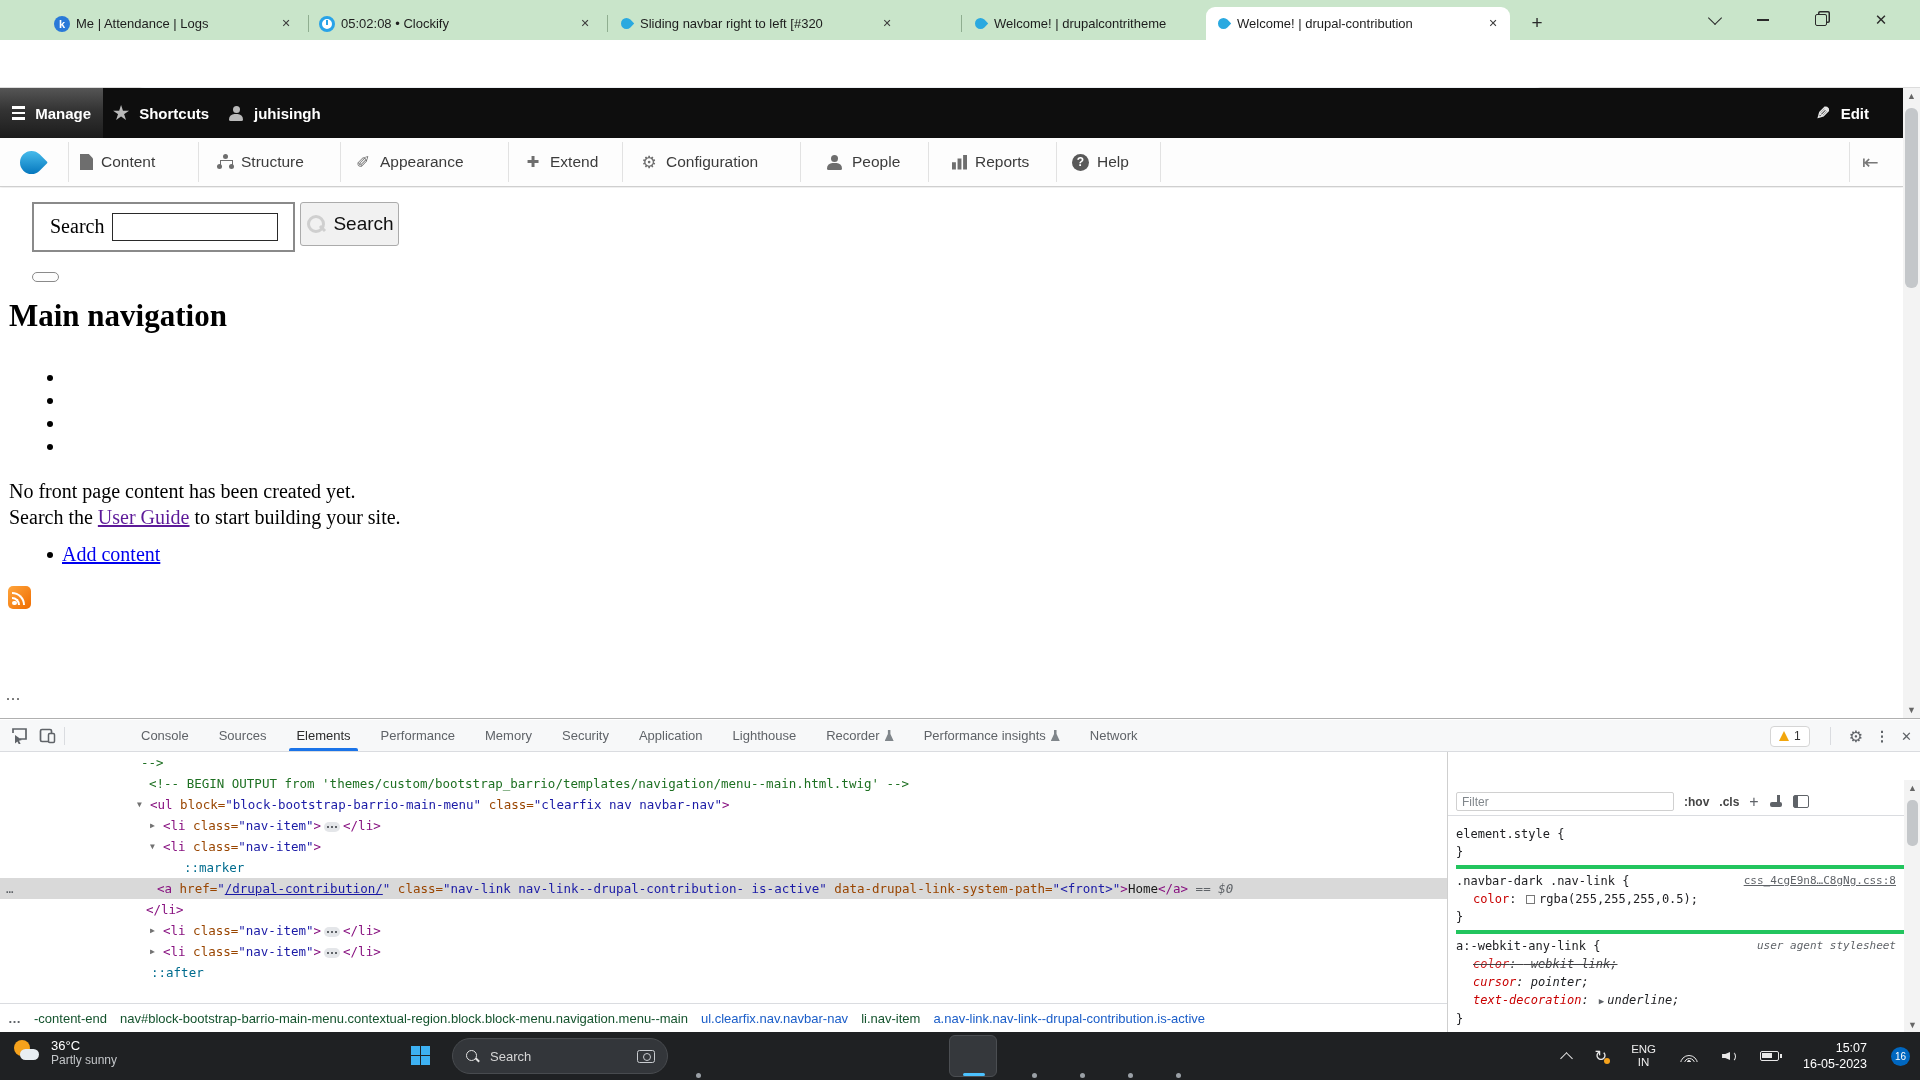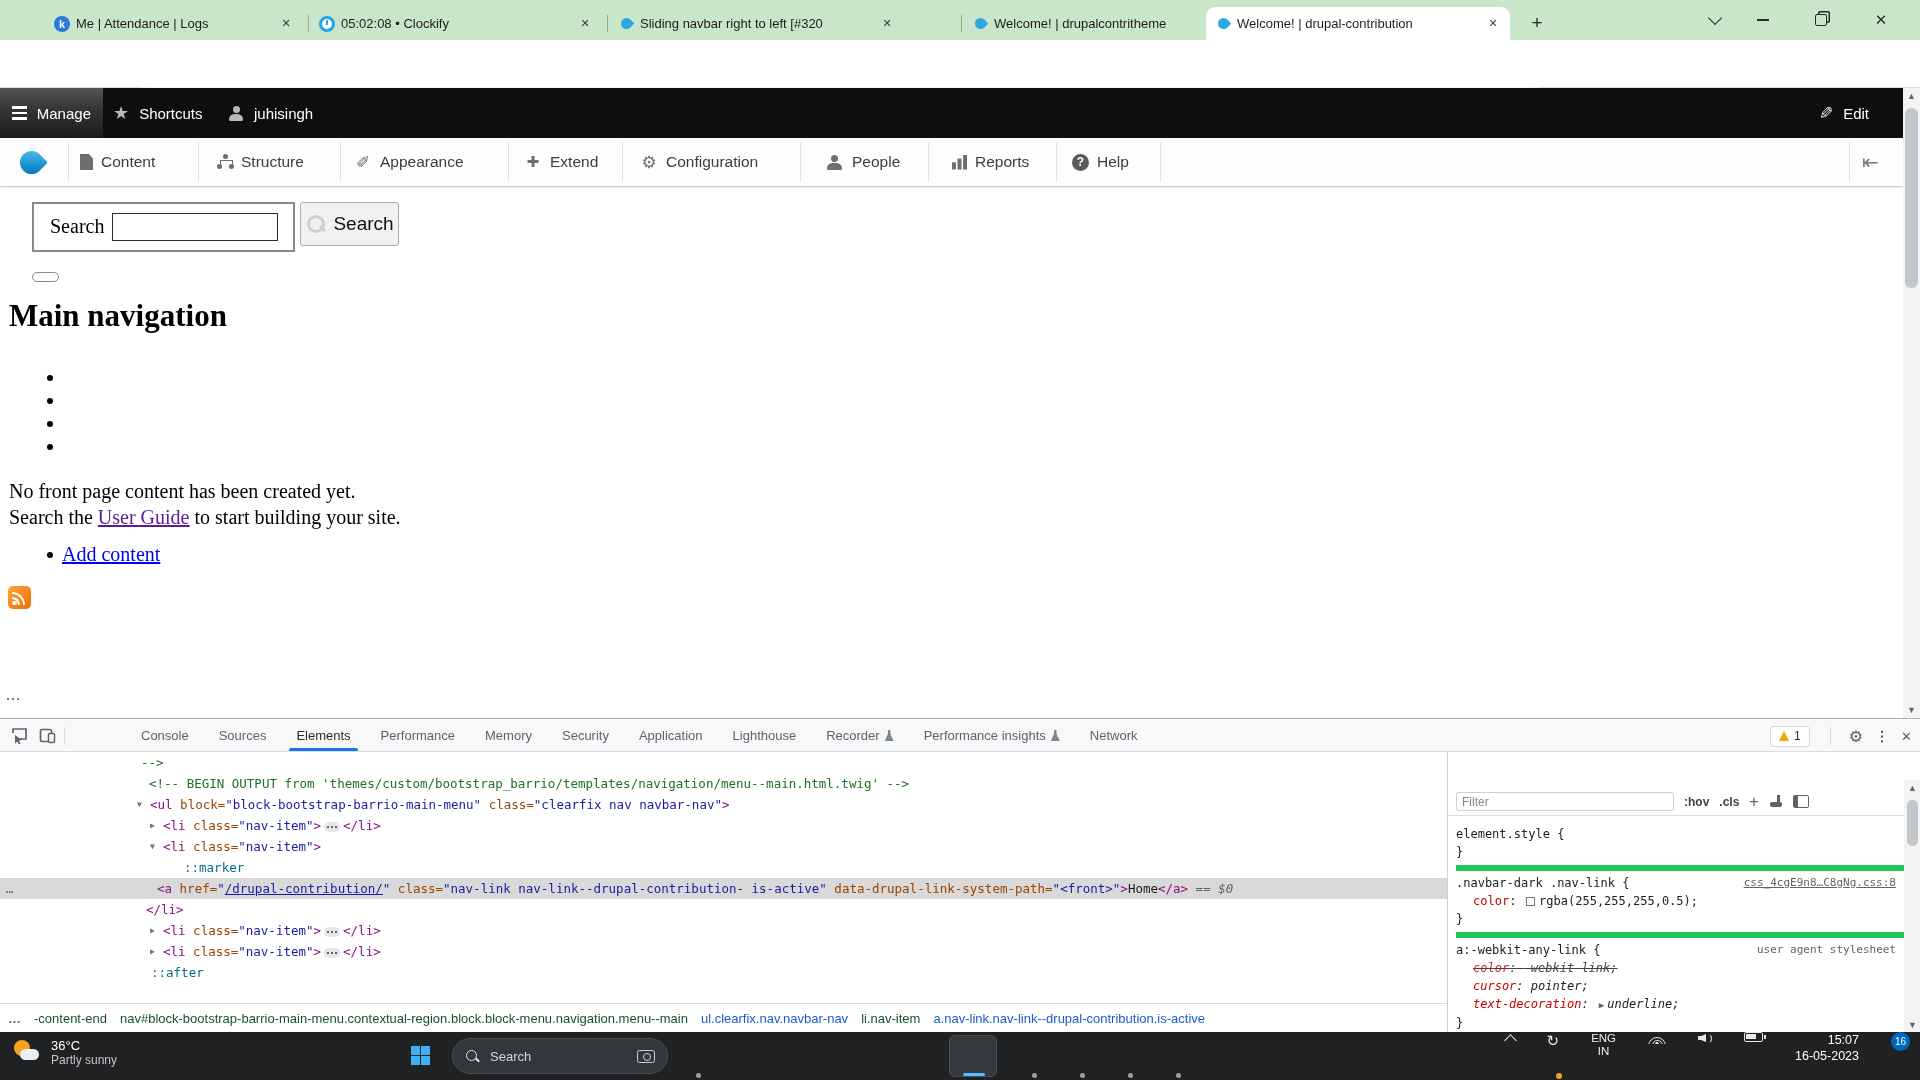--- a/index.html
+++ b/index.html
@@ -55,21 +55,21 @@
   .download-icon::before{content:"↓";font-weight:bold}
   .sidepanel-icon{position:absolute;left:1724px;top:56px;width:17px;height:14px;border:1.7px solid #333;border-radius:2.5px}
   .sidepanel-icon::after{content:"";position:absolute;right:0;top:0;width:5px;height:100%;background:#333}
   .profile-avatar{position:absolute;left:1756px;top:50px;width:28px;height:28px;border-radius:50%;background:#8d5b4c;color:#fff;text-align:center;font-size:13px;line-height:28px}
   .update-pill{position:absolute;left:1796px;top:48px;width:96px;height:31px;border:1.5px solid #e2948e;border-radius:16px;background:#fdecea;display:flex;align-items:center;justify-content:center;gap:7px;color:#c5221f}
   .update-pill .upd-label{font-size:14px}
   .update-pill .kebab{font-size:13px;font-weight:bold}
   .kebab::before{content:"⋮"}
 
   
-  .drupal-bar{position:absolute;left:0;top:88px;width:1903px;height:50px;background:#0e0e0e;color:#fff;font-weight:normal;font-size:15px}
+  .drupal-bar{position:absolute;left:0;top:88px;width:1903px;height:50px;background:#0e0e0e;color:#fff;font-weight:bold;font-size:15px}
   .dbar-item{position:absolute;top:0;height:50px;display:flex;align-items:center;gap:10px;padding:0 12px}
   .dbar-manage{left:0;width:103px;background:linear-gradient(180deg,#555 0%,#333 45%,#1c1c1c 100%)}
   .dbar-shortcuts{left:101px}
   .dbar-user{left:216px}
   .dbar-edit{right:22px}
   .ham-icon{width:20px;height:14px;border-top:3.2px solid #fff;border-bottom:3.2px solid #fff;background:linear-gradient(transparent 36%,#fff 36% 64%,transparent 64%)}
   .star-white{color:#b9b9b9;font-size:18px}
   .star-white::before{content:"★"}
   .bust{position:relative;width:16px;height:15px}
   .bust::before{content:"";position:absolute;left:4.5px;top:0;width:7px;height:7px;border-radius:50%;background:#b9b9b9}
@@ -173,24 +173,24 @@
   .st-filter{width:218px;height:19px;border:1px solid #d0d0d0;border-radius:2px;font-size:12px;padding:0 5px;color:#333}
   .st-filter::placeholder{color:#80868b}
   .st-toggle{font-size:12px;color:#444;font-weight:bold}
   .st-plus{font-size:16px;color:#5f6368}
   .brush-icon{position:relative;width:14px;height:14px}
   .brush-icon::before{content:"";position:absolute;left:1px;top:7px;width:12px;height:5px;border-radius:2px;background:#5f6368}
   .brush-icon::after{content:"";position:absolute;left:8px;top:0;width:3px;height:7px;background:#5f6368}
   .panel-icon{width:16px;height:13px;border:1.6px solid #5f6368;border-radius:2px;position:relative}
   .panel-icon::before{content:"";position:absolute;left:0;top:0;width:4px;height:100%;background:#5f6368}
   .st-rules{position:absolute;left:0;top:64px;width:456px;bottom:0;font-family:"DejaVu Sans Mono","Liberation Mono",monospace;font-size:12px;color:#202124;padding:6px 0 0 8px}
-  .st-rule{position:relative;padding:3px 0 4px;border-bottom:6px solid #22c55e;line-height:18px}
+  .st-rule{position:relative;padding:3px 0 4px;border-bottom:4px solid #22c55e;line-height:18px}
   .st-rule:last-child{border-bottom:none}
   .st-src{position:absolute;right:8px;top:3px;font-size:11px;color:#5f6368;text-decoration:underline}
-  .st-src.ua{text-decoration:none}
+  .st-src.ua{font-style:italic;text-decoration:none}
   .st-prop{padding-left:17px}
   .st-name{color:#c80000}
   .st-struck{text-decoration:line-through;opacity:.85}
   .st-italic{font-style:italic}
   .swatch{display:inline-block;width:9.5px;height:9.5px;border:1px solid #777;background:#fff;margin:0 4px -1px 2px}
   .expand-tri{color:#5f6368;font-size:9px;margin:0 3px}
   .st-scroll{position:absolute;right:0;top:28px;width:16px;bottom:0;background:#f3f3f3}
   .st-thumb{position:absolute;left:2.5px;top:20px;width:11px;height:46px;border-radius:5px;background:#c4c7ca}
 
   
@@ -205,21 +205,21 @@
   .tb-search{position:absolute;left:452px;top:6px;width:216px;height:36px;border-radius:18px;background:#33363a;border:1px solid #484b4f;display:flex;align-items:center;padding:0 12px;gap:10px}
   .tb-mag{position:relative;width:15px;height:15px}
   .tb-mag::before{content:"";position:absolute;left:1px;top:1px;width:9px;height:9px;border:1.6px solid #e4e4e4;border-radius:50%}
   .tb-mag::after{content:"";position:absolute;left:10px;top:10px;width:5px;height:1.8px;background:#e4e4e4;transform:rotate(45deg)}
   .tb-search-label{flex:1;font-size:13px;color:#d6d6d6}
   .tb-cam{position:relative;width:18px;height:13px;border:1.5px solid #c9ccd0;border-radius:2.5px}
   .tb-cam::before{content:"";position:absolute;left:4.5px;top:2px;width:6px;height:6px;border:1.4px solid #c9ccd0;border-radius:50%}
   .app-dot{position:absolute;width:5px;height:5px;border-radius:50%;background:#9aa0a6;top:1073px}
   .chrome-box{position:absolute;left:949px;top:1035px;width:48px;height:42px;background:#35383c;border:1px solid #4b4e52;border-radius:6px}
   .chrome-bar{position:absolute;left:963px;top:1073px;width:22px;height:3px;border-radius:2px;background:#4cc2ff}
-  .tray{position:absolute;right:0;top:0;height:48px;display:flex;gap:32px;padding-right:10px}
+  .tray{position:absolute;right:0;top:0;height:48px;display:flex;align-items:center;gap:24px;padding-right:10px}
   .tray-chevron{width:9px;height:9px;border-left:1.7px solid #e8e8e8;border-top:1.7px solid #e8e8e8;transform:rotate(45deg);margin-top:4px}
   .sync-icon{position:relative;color:#e8e8e8;font-size:15px}
   .sync-icon::before{content:"↻"}
   .sync-icon::after{content:"";position:absolute;right:-3px;bottom:1px;width:6px;height:6px;border-radius:50%;background:#f6a21c}
   .lang{font-size:11.5px;line-height:13px;color:#ededed;text-align:center}
   .wifi-icon{position:relative;width:18px;height:12px;overflow:hidden}
   .wifi-icon i{position:absolute;left:50%;border:1.6px solid #e8e8e8;border-radius:50%;background:transparent}
   .wifi-icon .w1{width:18px;height:18px;bottom:-11px;margin-left:-9px}
   .wifi-icon .w2{width:11px;height:11px;bottom:-7px;margin-left:-5.5px}
   .wifi-icon .w3{width:4px;height:4px;bottom:-2px;margin-left:-2px;background:#e8e8e8}

